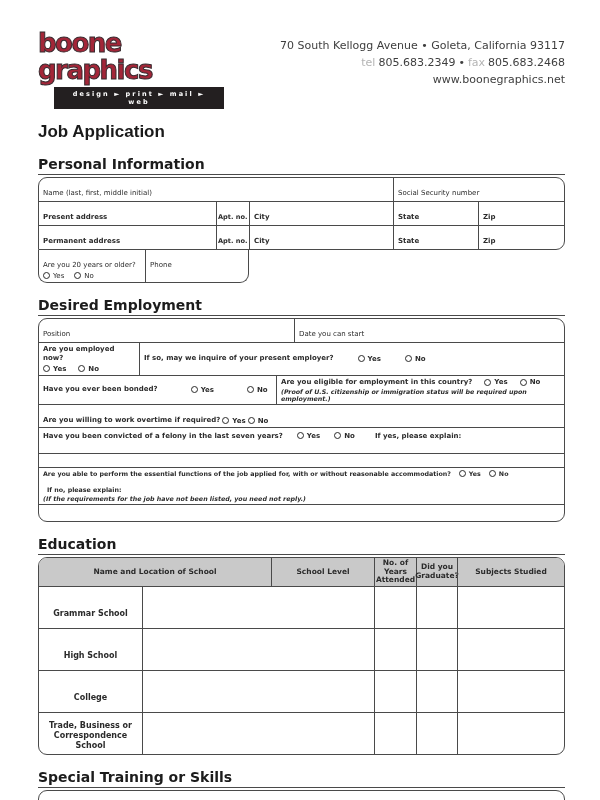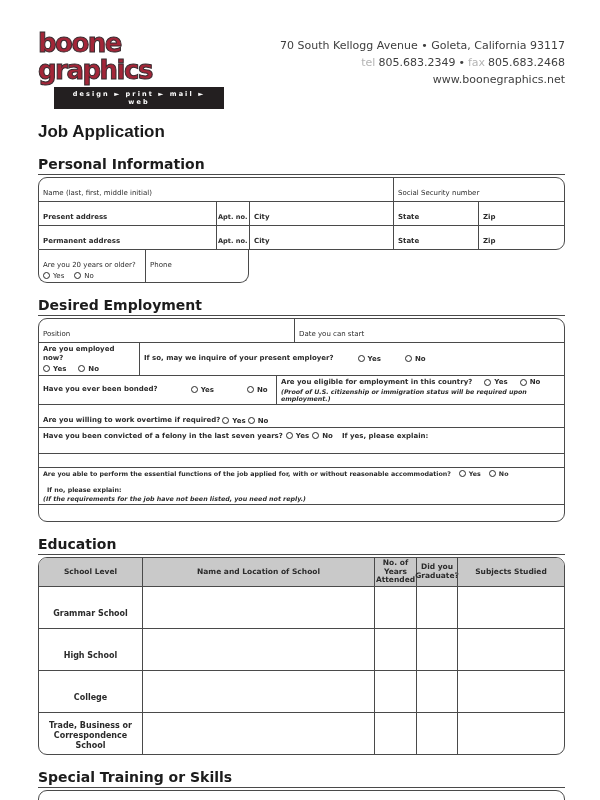--- a/index.html
+++ b/index.html
@@ -226,21 +226,21 @@
             <span class="rc"></span>
             <span class="rl">Yes</span>
           </span>
         <span class="radio">
             <span class="rc"></span>
             <span class="rl">No</span>
           </span>
       </div>
     </div>
     <div class="tr" style="min-height:26px">
-      <div class="td inline" style="flex:1;gap:3px;align-items:flex-start;padding-top:4px">
+      <div class="td inline" style="flex:1;gap:14px;align-items:flex-start;padding-top:4px">
         <span class="lbl">Have you been convicted of a felony in the last seven years?</span>
         <span class="radio">
             <span class="rc"></span>
             <span class="rl">Yes</span>
           </span>
         <span class="radio">
             <span class="rc"></span>
             <span class="rl">No</span>
           </span>
         <span class="lbl" style="margin-left:6px">If yes, please explain:</span>
@@ -267,22 +267,22 @@
       </div>
     </div>
     <div class="tr" style="min-height:17px">
       <div class="td" style="flex:1"></div>
     </div>
   </div>
 
   <h2 class="sec">Education</h2>
   <div class="tbl">
     <div class="tr ed-head" style="min-height:20px">
+      <div class="td th" style="flex:0 0 232px">Name and Location of School</div>
       <div class="td th" style="flex:0 0 103px">School Level</div>
-      <div class="td th" style="flex:0 0 232px">Name and Location of School</div>
       <div class="td th" style="flex:0 0 42px">No. of Years Attended</div>
       <div class="td th" style="flex:0 0 41px">Did you Graduate?</div>
       <div class="td th" style="flex:1">Subjects Studied</div>
     </div>
     <div class="tr" style="min-height:42px">
       <div class="td ed-lbl" style="flex:0 0 103px">Grammar School</div>
       <div class="td" style="flex:0 0 232px"></div>
       <div class="td" style="flex:0 0 42px"></div>
       <div class="td" style="flex:0 0 41px"></div>
       <div class="td" style="flex:1"></div>

